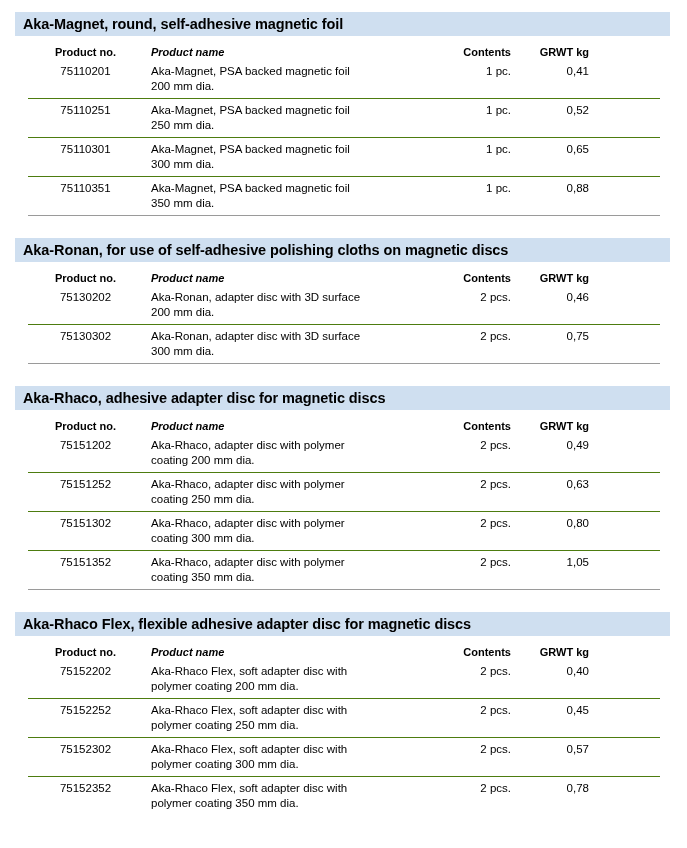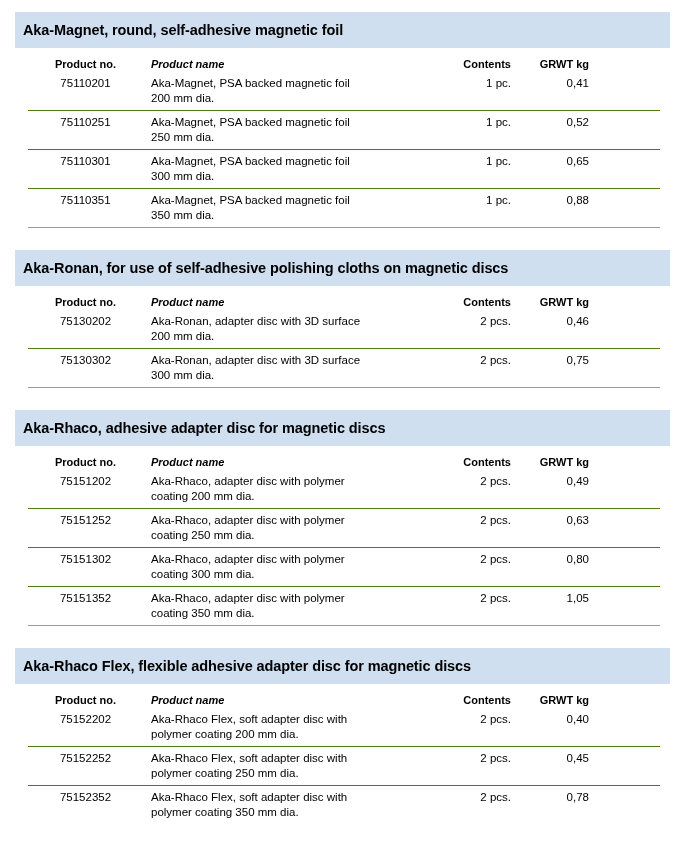--- a/index.html
+++ b/index.html
@@ -24,21 +24,21 @@
   }
 
   .section {
     width: 687px;
   }
 
   
   .section-band {
     margin-left: 15px;
     width: 655px;
-    height: 36px;
+    height: 24px;
     background: #cfdff0;
     display: flex;
     align-items: center;
     box-sizing: border-box;
     padding-left: 8px;
   }
   .section-band-title {
     font-size: 14.5px;
     font-weight: bold;
     letter-spacing: -0.1px;
@@ -361,20 +361,30 @@
               <td class="td-no">75152252</td>
               <td class="td-name">
                 <span class="name-l1">Aka-Rhaco Flex, soft adapter disc with</span>
                 <span class="name-l2">polymer coating 250 mm dia.</span>
               </td>
               <td class="td-cont">2 pcs.</td>
               <td class="td-grwt">0,45</td>
               <td></td>
             </tr>
             <tr class="row">
+              <td class="td-no">75152302</td>
+              <td class="td-name">
+                <span class="name-l1">Aka-Rhaco Flex, soft adapter disc with</span>
+                <span class="name-l2">polymer coating 300 mm dia.</span>
+              </td>
+              <td class="td-cont">2 pcs.</td>
+              <td class="td-grwt">0,57</td>
+              <td></td>
+            </tr>
+            <tr class="row">
               <td class="td-no">75152352</td>
               <td class="td-name">
                 <span class="name-l1">Aka-Rhaco Flex, soft adapter disc with</span>
                 <span class="name-l2">polymer coating 350 mm dia.</span>
               </td>
               <td class="td-cont">2 pcs.</td>
               <td class="td-grwt">0,78</td>
               <td></td>
             </tr>
           </tbody>

